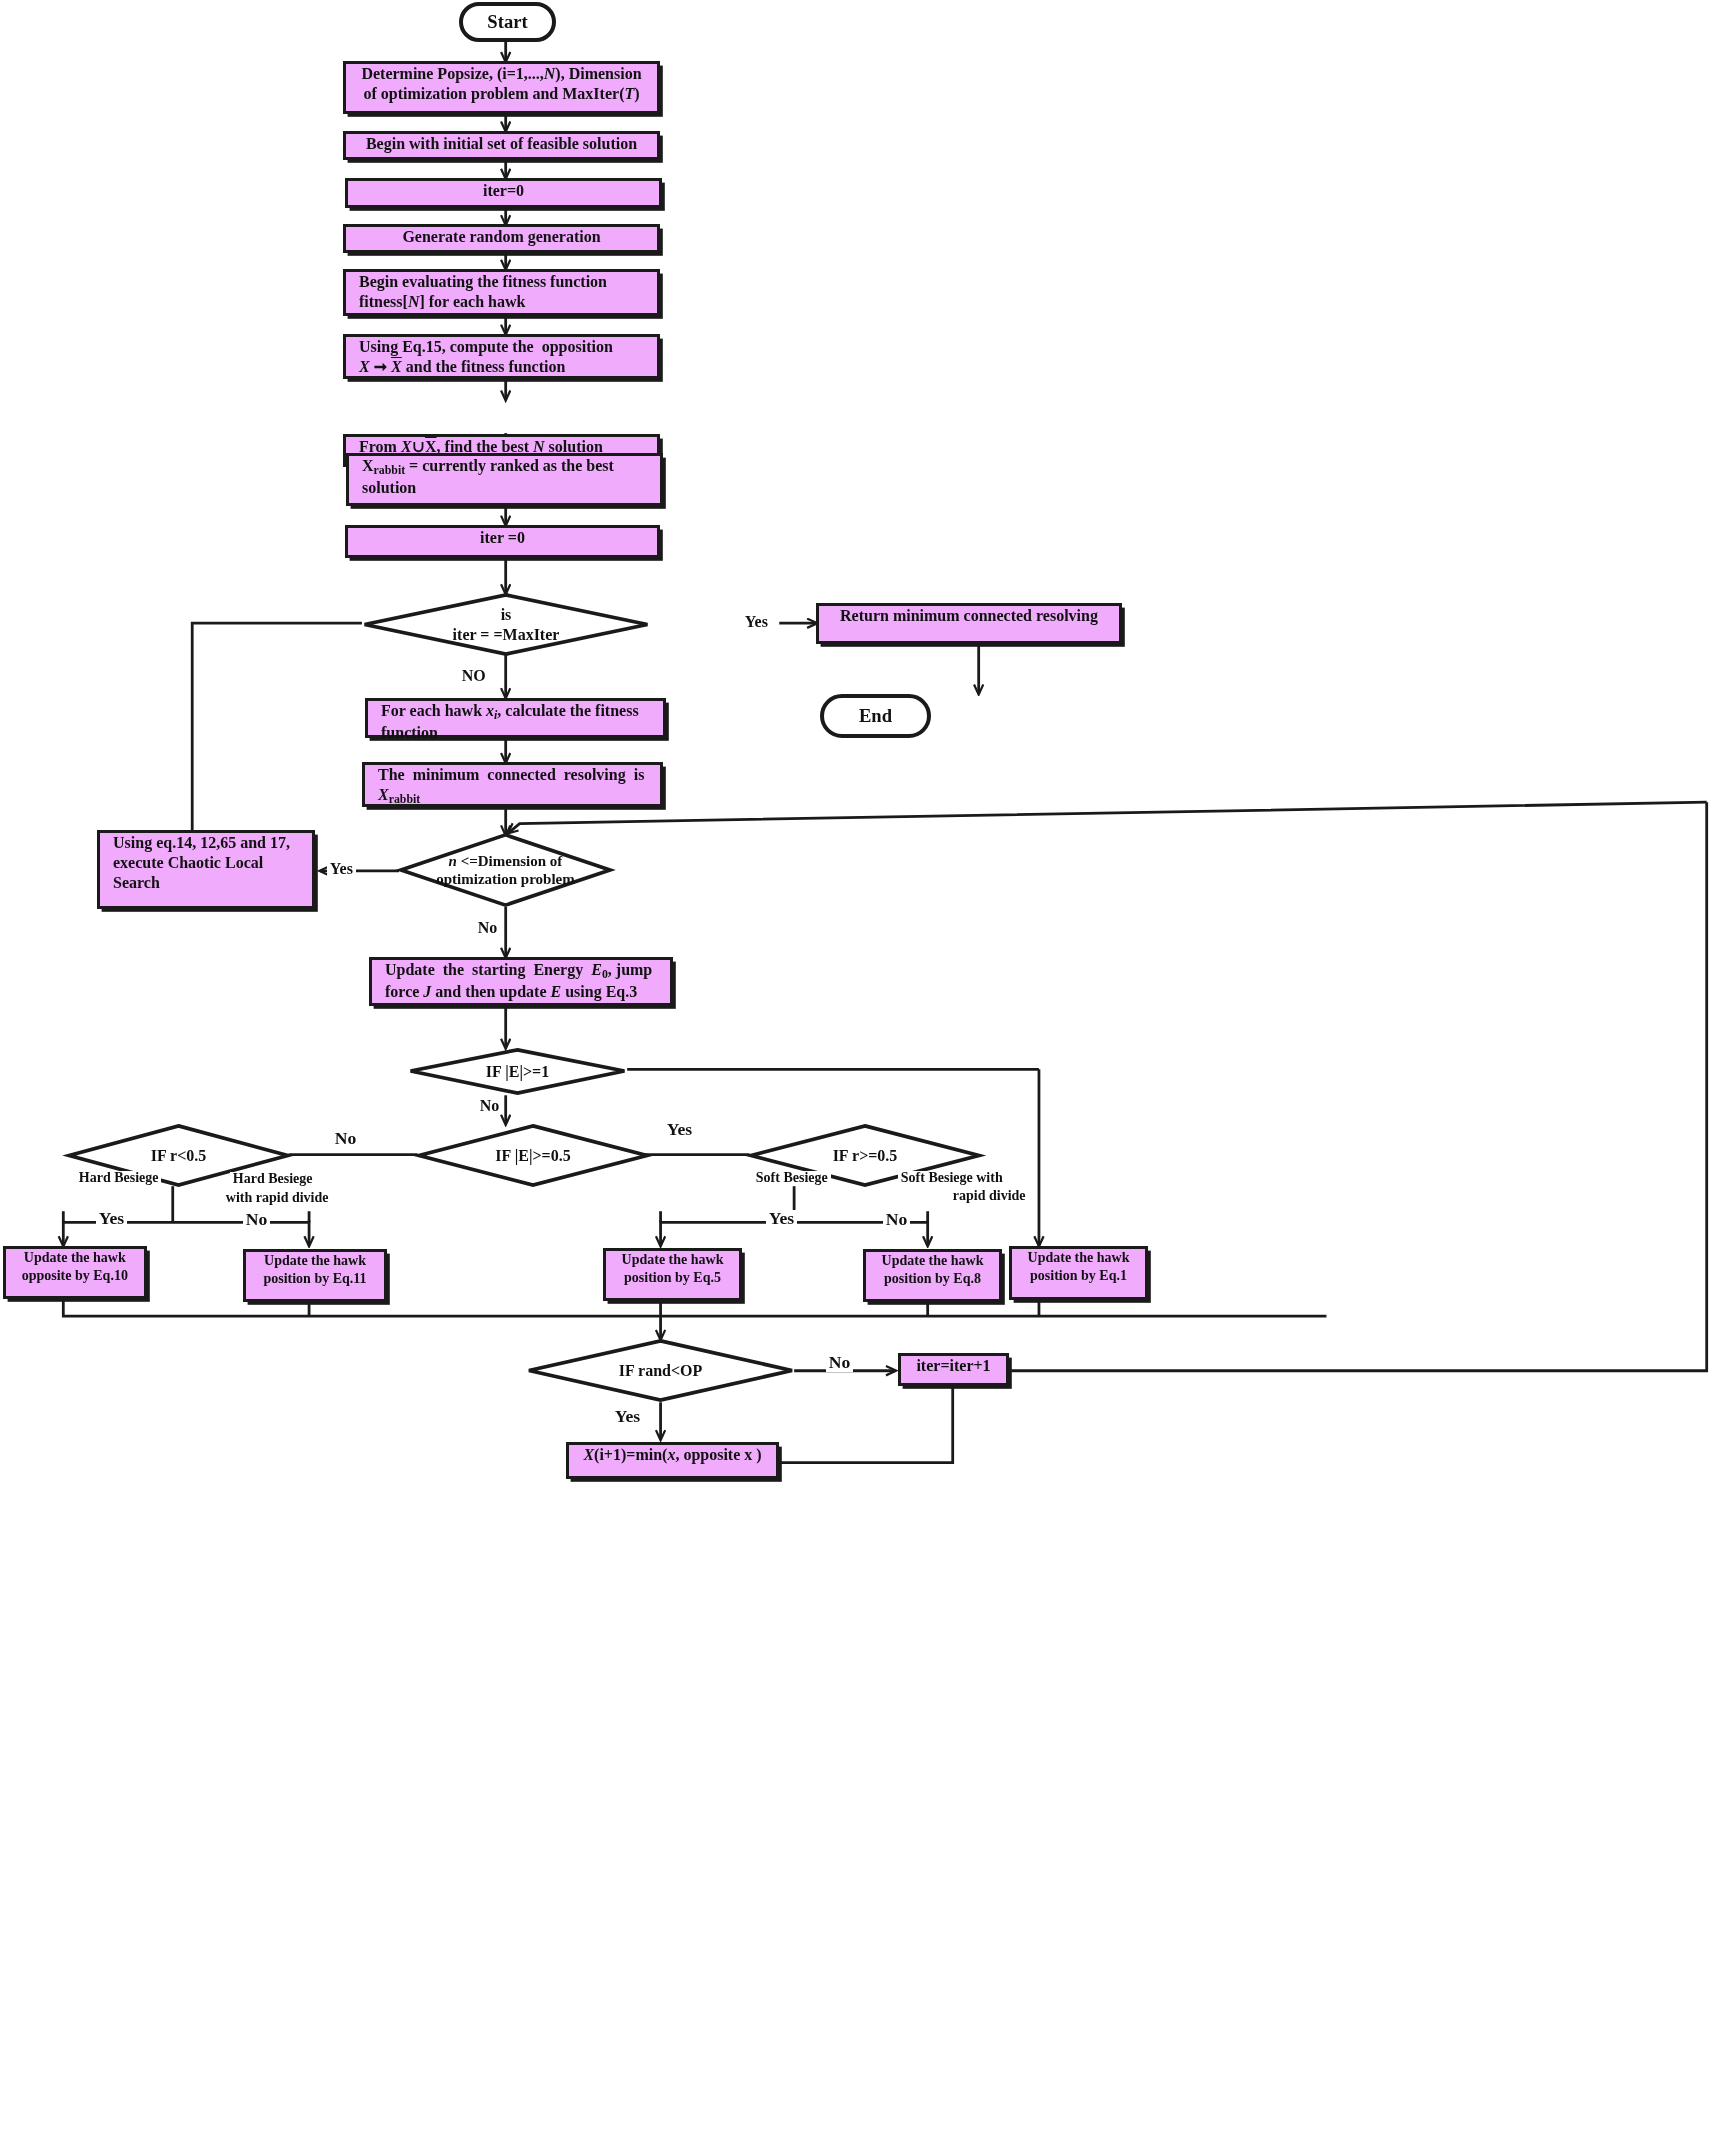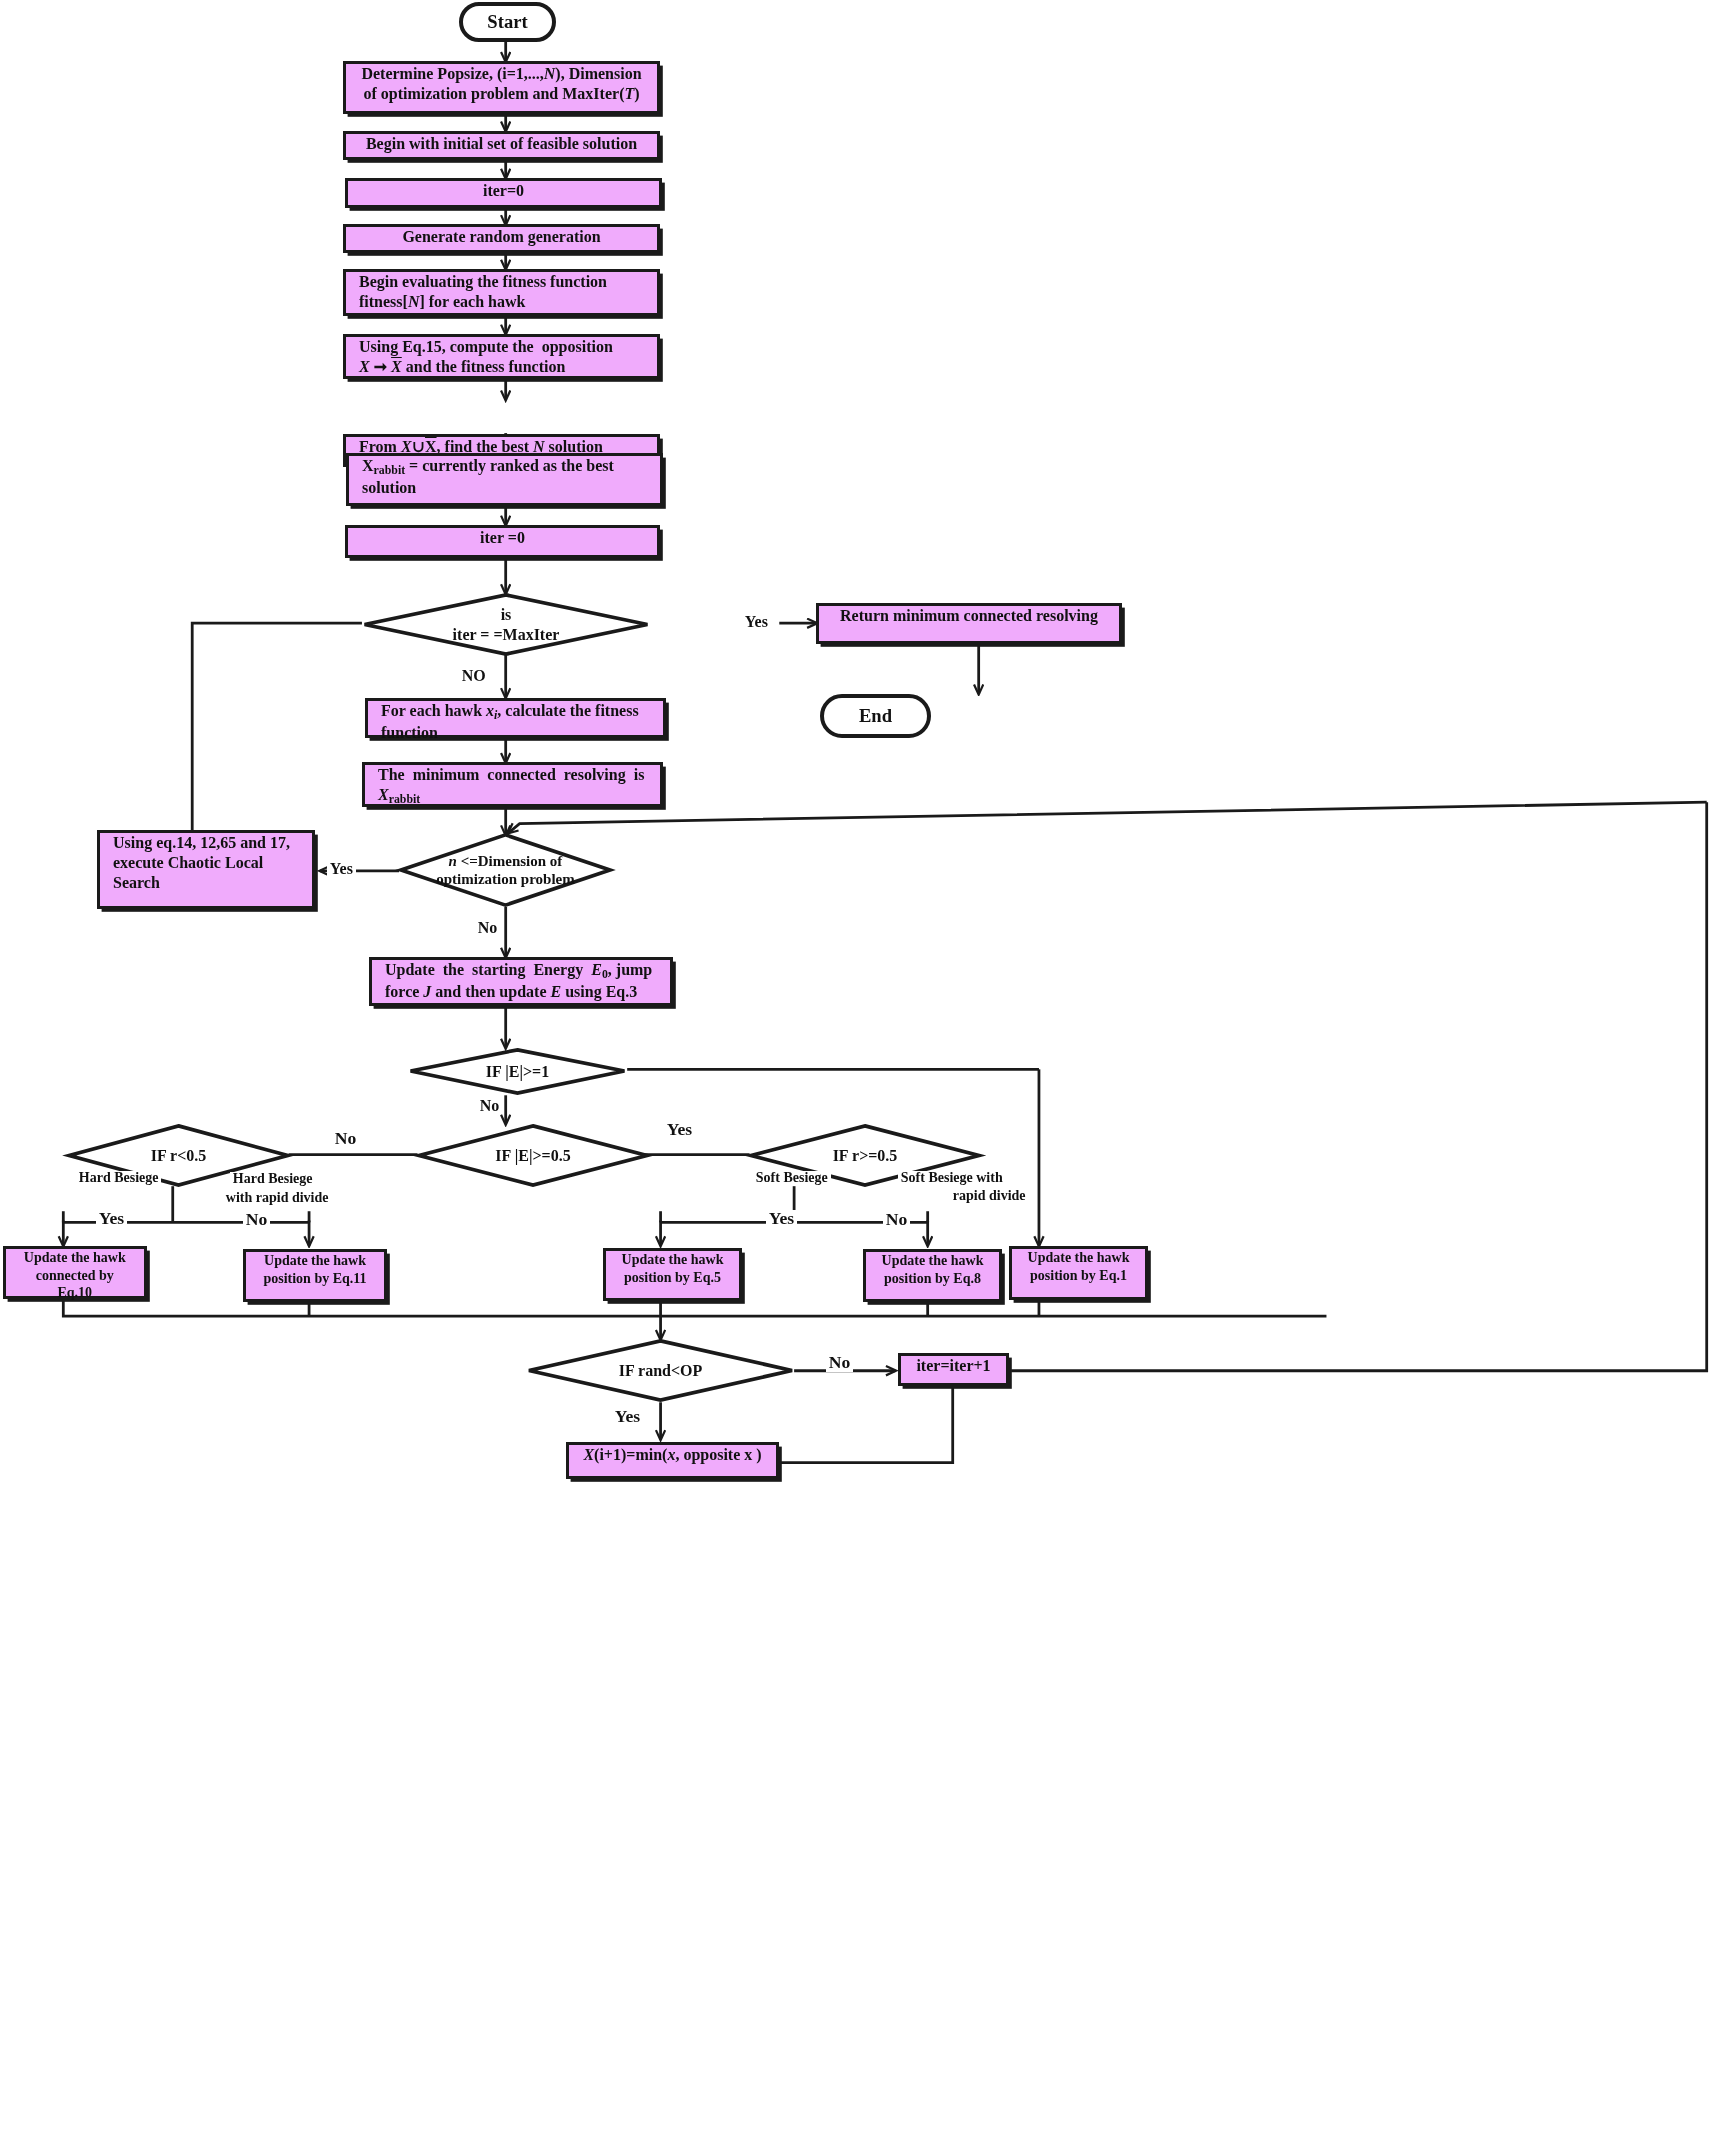--- a/index.html
+++ b/index.html
@@ -302,21 +302,21 @@
       <polygon points="125,2 248,34 125,66 2,34" fill="#fff" stroke="#1a1a1a" stroke-width="4"></polygon>
     </svg>
     <div class="dlabel">
         <span>IF r&gt;=0.5</span>
       </div>
   </div>
 
   <div class="node proc center" style="left:2.8px;top:1246px;width:144px;height:53px;font-size:14px;">
     <div class="pad">
       <div>Update the hawk</div>
-      <div>connected by Eq.10</div>
+      <div>opposite by Eq.10</div>
     </div>
   </div>
 
   <div class="node proc center" style="left:243px;top:1249px;width:144px;height:53px;font-size:14px;">
     <div class="pad">
       <div>Update the hawk</div>
       <div>position by Eq.11</div>
     </div>
   </div>
 

